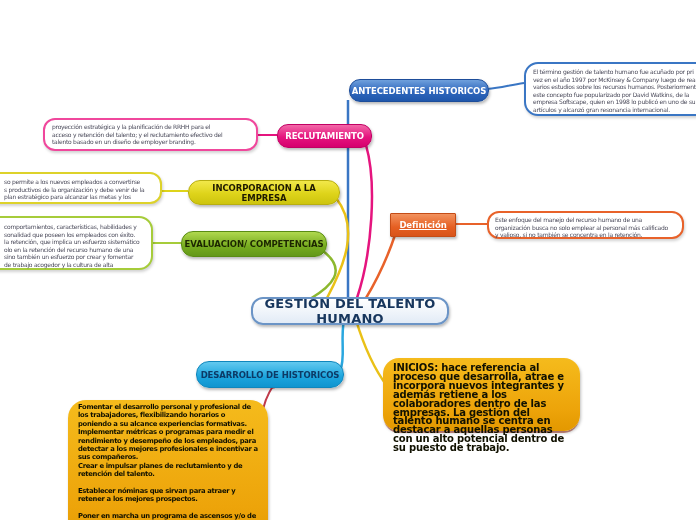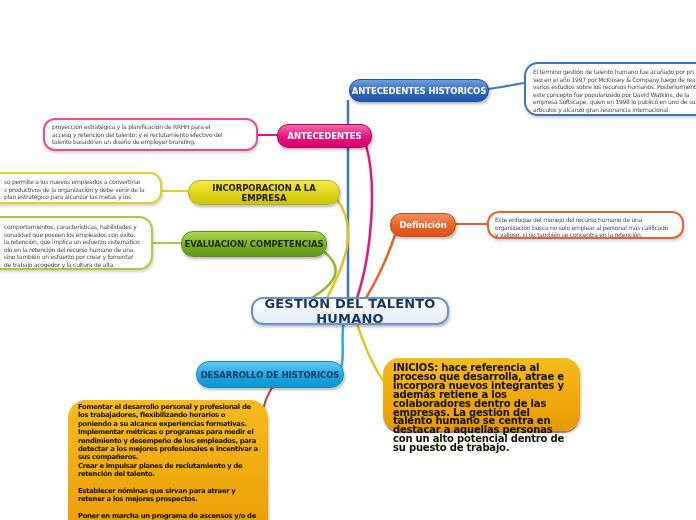--- a/index.html
+++ b/index.html
@@ -18,22 +18,22 @@
     box-shadow:1px 2px 3px rgba(0,0,0,.28);
   }
   .node-antecedentes{left:349px;top:31px;width:138px;height:21px;border-radius:11px;
     background:linear-gradient(#6fa0dc,#2e66bd 55%,#2057ab);color:#ffffff;border:1px solid #1d4d9a;}
   .node-reclutamiento{left:277px;top:76px;width:93px;height:22px;border-radius:11px;
     background:linear-gradient(#f268a8,#e5147e 55%,#d6006e);color:#ffffff;border:1px solid #c10063;}
   .node-incorporacion{left:188px;top:132px;width:150px;height:23px;border-radius:12px;
     background:linear-gradient(#f2e84a,#ded41a 55%,#cdc40e);color:#1f1a00;border:1px solid #b8ae10;}
   .node-evaluacion{left:181px;top:183px;width:144px;height:24px;border-radius:12px;
     background:linear-gradient(#b0d84e,#76ab1f 60%,#63981a);color:#1c2600;border:1px solid #5a8c14;}
-  .node-definicion{left:390px;top:165px;width:64px;height:22px;border-radius:11px;
-    background:linear-gradient(#f2925e,#e55f22 60%,#d8541a);color:#ffffff;border:1px solid #c44c16;}
+  .node-definicion{left:390px;top:165px;width:64px;height:22px;border-radius:1px;
+    background:linear-gradient(#f2925e,#e55f22 60%,#d8541a);color:#ffffff;border:1px solid #c44c16;text-decoration:underline;}
   .node-center{left:251px;top:249px;width:194px;height:24px;border-radius:12px;
     background:linear-gradient(#ffffff,#e2ebf6);color:#17365d;border:2px solid #6b94c6;
     font-size:13px;letter-spacing:0.2px;}
   .node-desarrollo{left:196px;top:313px;width:146px;height:25px;border-radius:13px;
     background:linear-gradient(#62c9ef,#1ba4dd 60%,#1095cf);color:#0c3a66;border:1px solid #0f86bc;}
 
   
   .notebox{
     position:absolute;z-index:2;background:#ffffff;border-radius:12px;
     box-shadow:1px 2px 3px rgba(0,0,0,.18);
@@ -82,21 +82,21 @@
     <path d="M395,187 C388,208 378,230 366,250" stroke="#e8622a" stroke-width="2.5" fill="none"></path>
     <path d="M454,176 L487,176" stroke="#e8622a" stroke-width="2" fill="none"></path>
     <path d="M344,272 C340,292 346,310 340,323" stroke="#2aa7df" stroke-width="2.5" fill="none"></path>
     <path d="M356,272 C363,295 372,318 387,338" stroke="#eac117" stroke-width="2.5" fill="none"></path>
     <path d="M273,338 C264,352 257,370 266,394" stroke="#c03a4a" stroke-width="2" fill="none"></path>
     <circle cx="273" cy="337" r="3.5" fill="#e01b24"></circle>
   </svg>
 
   <div class="node node-antecedentes">ANTECEDENTES HISTORICOS</div>
 
-  <div class="node node-reclutamiento">ANTECEDENTES</div>
+  <div class="node node-reclutamiento">RECLUTAMIENTO</div>
 
   <div class="node node-evaluacion">EVALUACION/ COMPETENCIAS</div>
 
   <div class="node node-incorporacion">INCORPORACION A LA EMPRESA</div>
 
   <div class="node node-definicion">Definición</div>
 
   <div class="node node-center">GESTION DEL TALENTO HUMANO</div>
 
   <div class="node node-desarrollo">DESARROLLO DE HISTORICOS</div>

